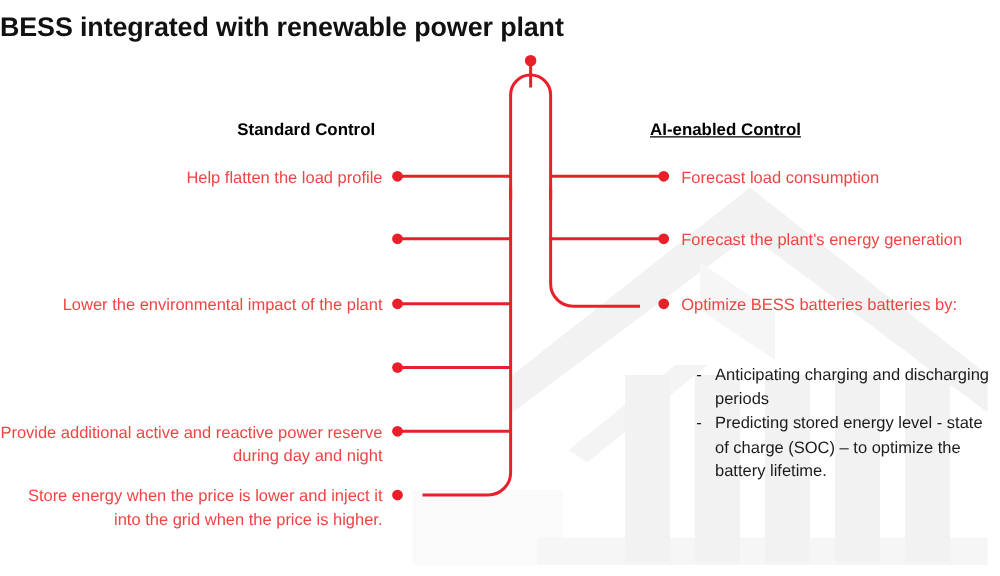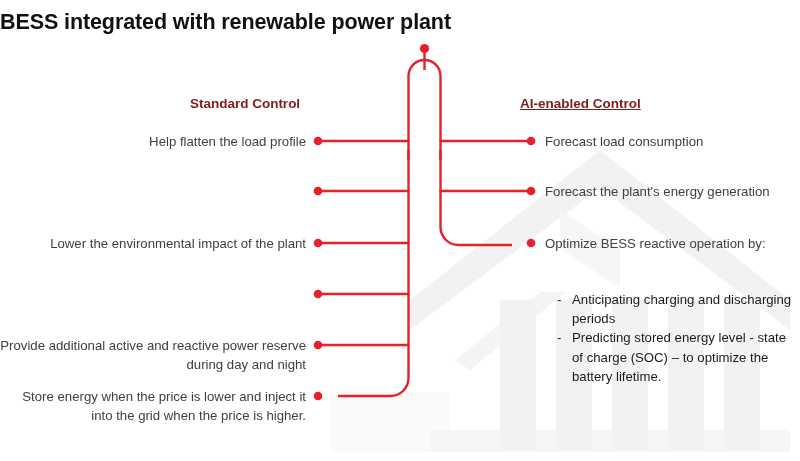--- a/index.html
+++ b/index.html
@@ -39,42 +39,42 @@
     letter-spacing: -0.1px;
     color: #111111;
     z-index: 5;
   }
 
   
   .col-heading {
     position: absolute;
     font-size: 13.5px;
     font-weight: bold;
-    color: #7f1d1d;
+    color: #000000;
     z-index: 5;
     white-space: nowrap;
   }
   #heading-left  { left: 130px; top: 96px; width: 230px; text-align: center; }
   #heading-right { left: 520px; top: 96px; width: 200px; text-align: left; text-decoration: underline; }
 
   
   #connectors {
     position: absolute;
     left: 0; top: 0;
     width: 800px; height: 461px;
     z-index: 2;
     pointer-events: none;
   }
 
   
   .item-text {
     position: absolute;
     font-size: 13.2px;
     line-height: 19px;
-    color: #404040;
+    color: #ef4444;
     z-index: 5;
   }
   .left-item {
     right: 494px;   
     text-align: right;
     width: 300px;
   }
   .right-item {
     left: 545px;
     text-align: left;
@@ -179,21 +179,21 @@
 
 
   <div class="item-text left-item" style="top:336px; width:320px; right:494px;">Provide additional active and reactive power reserve during day and night</div>
 
   <div class="item-text left-item" style="top:387px;">Store energy when the price is lower and inject it into the grid when the price is higher.</div>
 
   <div class="item-text right-item" style="top:132px;">Forecast load consumption</div>
 
   <div class="item-text right-item" style="top:182px;">Forecast the plant's energy generation</div>
 
-  <div class="item-text right-item" style="top:234px;">Optimize BESS reactive operation by:</div>
+  <div class="item-text right-item" style="top:234px;">Optimize BESS batteries batteries by:</div>
 
   <div id="sub-list">
     <div class="sub-item">
       <span class="dash">-</span>
       <span>Anticipating charging and discharging periods</span>
     </div>
     <div class="sub-item">
       <span class="dash">-</span>
       <span>Predicting stored energy level - state of charge (SOC) – to optimize the battery lifetime.</span>
     </div>

